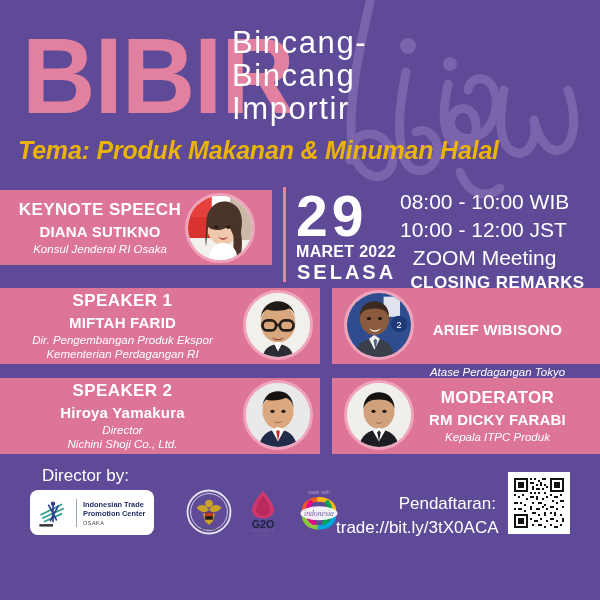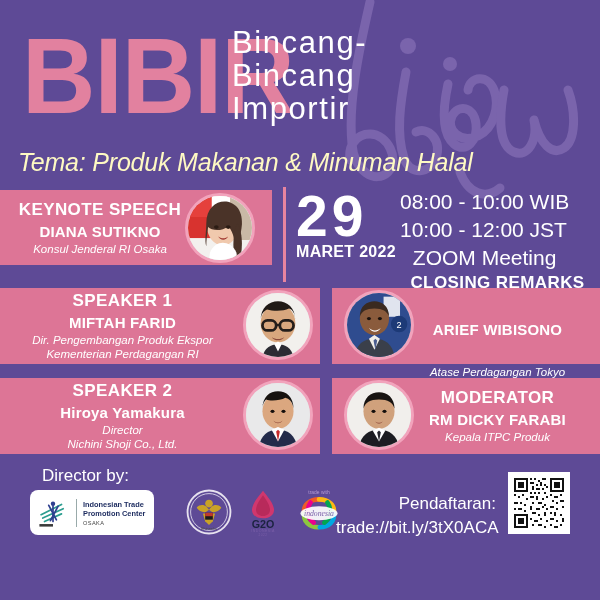--- a/index.html
+++ b/index.html
@@ -40,26 +40,27 @@
   .headlines{
     position:absolute;left:232px;top:26px;
     color:#ffffff;
     font-size:31px;
     line-height:33px;
     letter-spacing:1.6px;
     font-weight:normal;
   }
   .headlines div{white-space:nowrap;}
   .tema{
-    position:absolute;left:18px;top:148px;
-    color:#fef9c3;
+    position:absolute;left:18px;top:136px;
+    color:#eab308;
     font-style:italic;
     font-size:25px;
     letter-spacing:-0.2px;
     white-space:nowrap;
+    font-weight:bold;
   }
   
   .band{
     position:absolute;
     background:#DD7596;
     height:75px;
   }
   .band.left{left:0;}
   .band.right{right:0;}
   .row1{top:190px;}
@@ -205,20 +206,21 @@
       <ellipse cx="31" cy="34" rx="2.6" ry="2" fill="#2b1c14"></ellipse>
       <ellipse cx="44" cy="34" rx="2.6" ry="2" fill="#2b1c14"></ellipse>
       <path d="M33 44c3 3 8 3 11 0-2 5-9 5-11 0z" fill="#a0372f"></path>
       <path d="M24 62c3-8 9-11 14-11s12 3 15 11l1 8H23z" fill="#ffffff"></path>
     </svg>
   </div>
 
   <div class="vline"></div>
   <div class="datenum">29</div>
   <div class="datemonth">MARET 2022</div>
+  <div class="dateday">SELASA</div>
   <div class="timeinfo">
     <div>08:00 - 10:00 WIB</div>
     <div>10:00 - 12:00 JST</div>
     <div class="c">ZOOM Meeting</div>
   </div>
 
   <div class="band left row2 r2l"></div>
   <div class="txtblock" style="left:0;top:288px;width:245px;height:76px;">
     <div class="role">SPEAKER 1</div>
     <div class="person">MIFTAH FARID</div>

